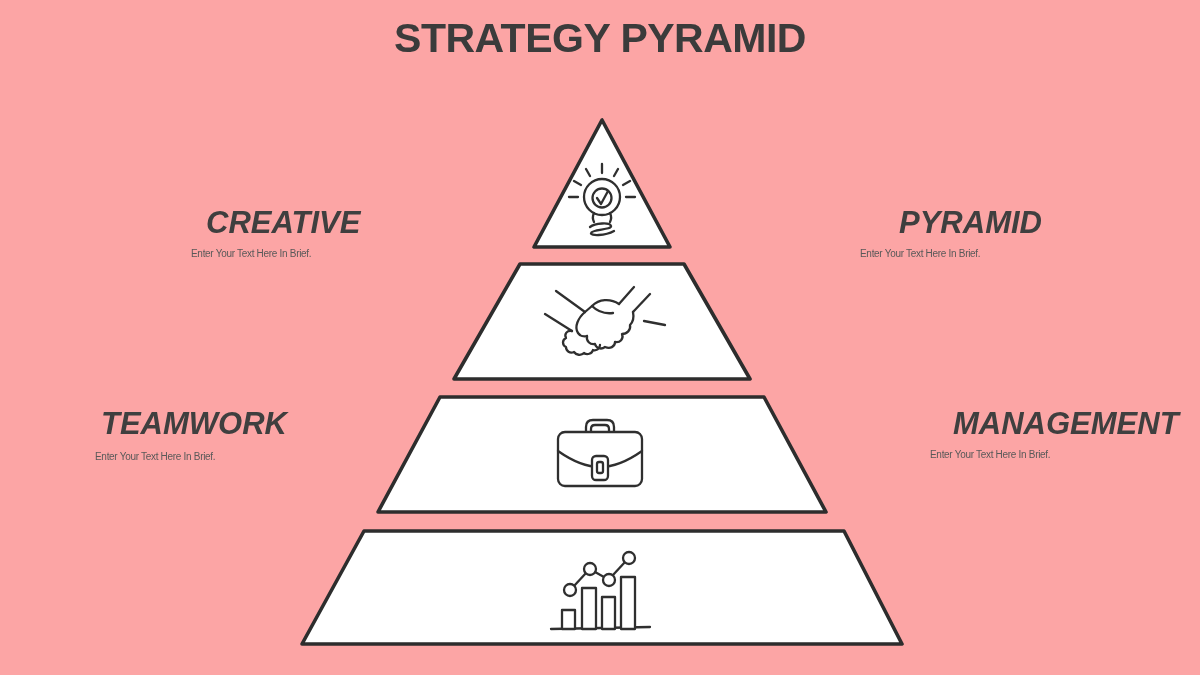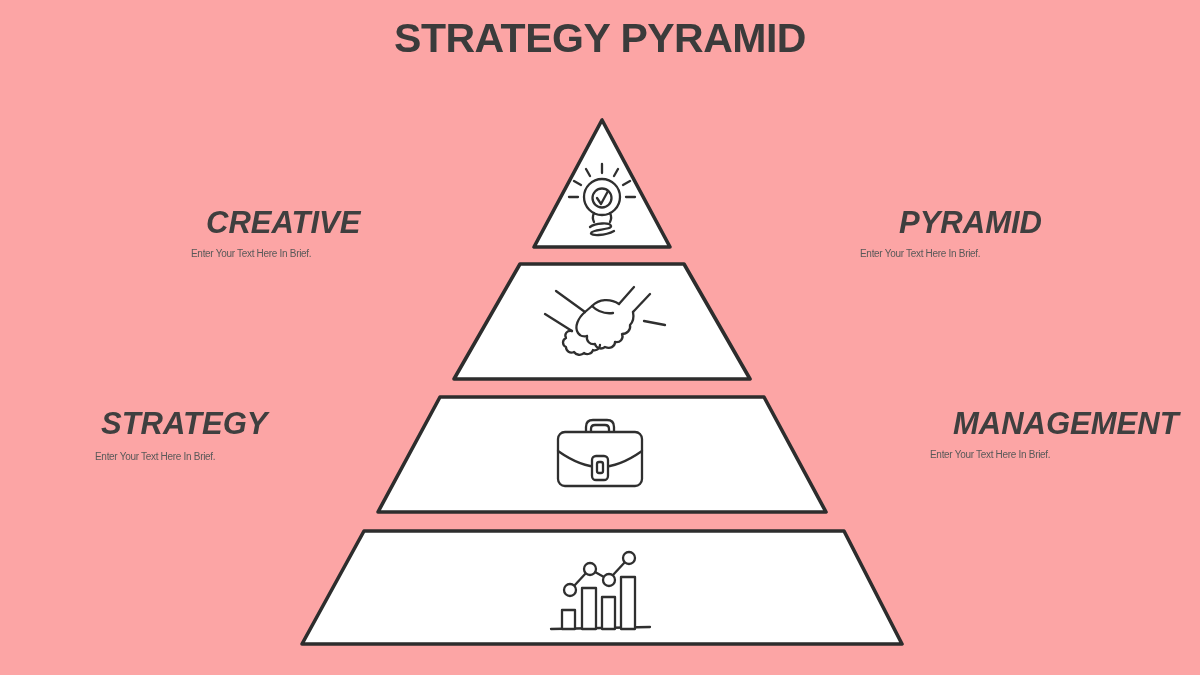--- a/index.html
+++ b/index.html
@@ -134,19 +134,19 @@
       <circle class="fillw" cx="629" cy="558" r="6"></circle>
     </g>
   </svg>
 
   <div class="label-heading h-creative">CREATIVE</div>
   <div class="label-subtext s-creative">Enter Your Text Here In Brief.</div>
 
   <div class="label-heading h-strategy">PYRAMID</div>
   <div class="label-subtext s-strategy">Enter Your Text Here In Brief.</div>
 
-  <div class="label-heading h-teamwork">STRATEGY</div>
+  <div class="label-heading h-teamwork">TEAMWORK</div>
   <div class="label-subtext s-teamwork">Enter Your Text Here In Brief.</div>
 
   <div class="label-heading h-management">MANAGEMENT</div>
   <div class="label-subtext s-management">Enter Your Text Here In Brief.</div>
 
 </div>
 
 </body></html>

